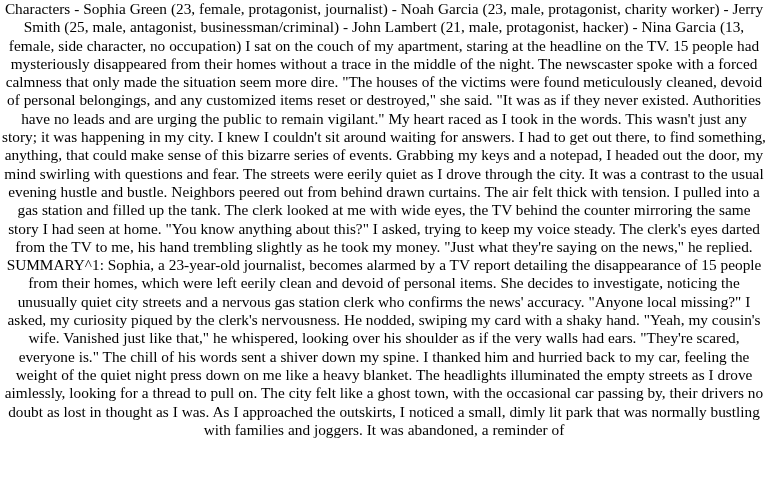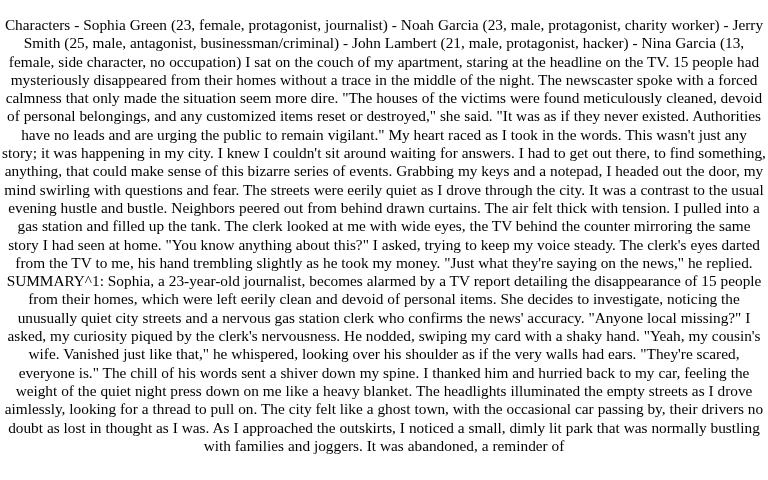--- a/index.html
+++ b/index.html
@@ -9,21 +9,21 @@
   }
   body {
     width: 768px;
     height: 480px;
     overflow: hidden;
     font-family: "Liberation Serif", "DejaVu Serif", serif;
   }
   #doc {
     width: 768px;
     box-sizing: border-box;
-    padding: 16px 2px;
+    padding: 0 2px;
   }
   .story-text {
     font-family: "Liberation Serif", "DejaVu Serif", serif;
     font-size: 15.3px;
     line-height: 18.3px;
     color: #000000;
     text-align: center;
     margin: 0;
     padding: 0;
     word-spacing: 0.1px;

